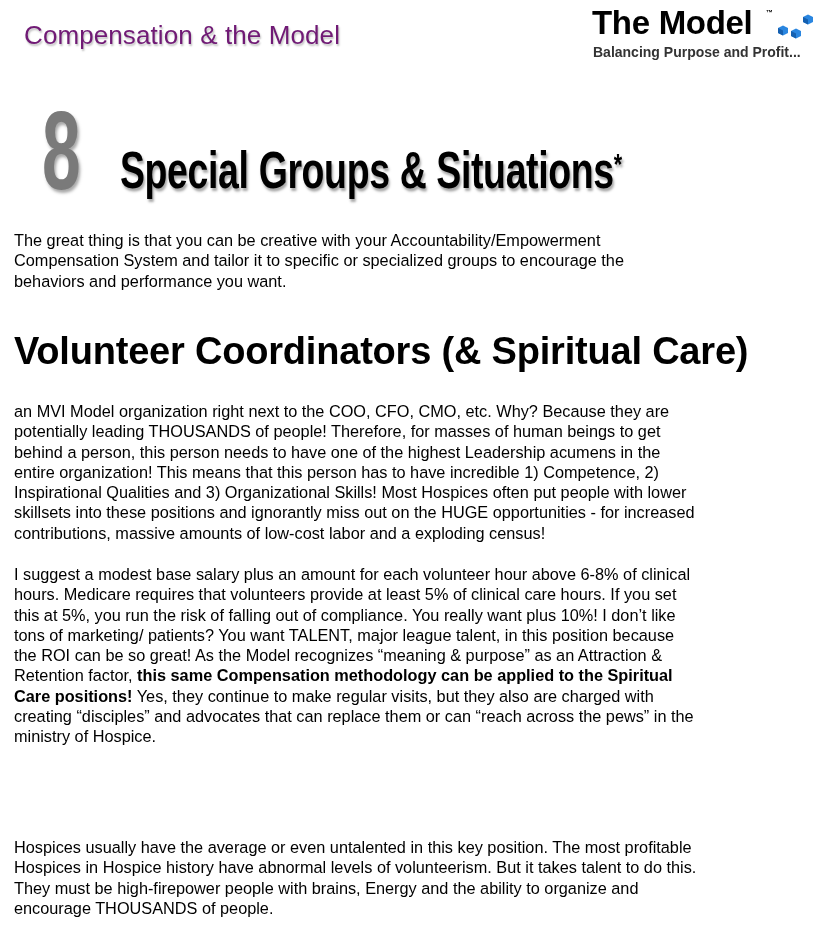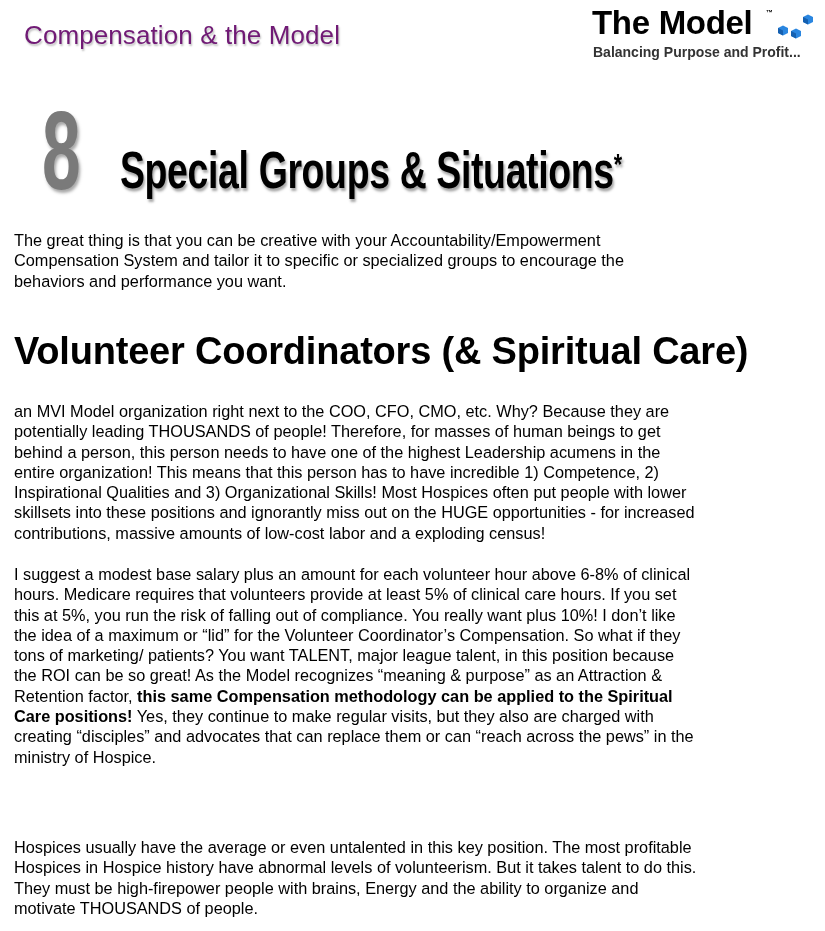--- a/index.html
+++ b/index.html
@@ -183,27 +183,26 @@
   <span class="line">entire organization! This means that this person has to have incredible 1) Competence, 2)</span>
   <span class="line">Inspirational Qualities and 3) Organizational Skills! Most Hospices often put people with lower</span>
   <span class="line">skillsets into these positions and ignorantly miss out on the HUGE opportunities - for increased</span>
   <span class="line">contributions, massive amounts of low-cost labor and a exploding census!</span>
 </div>
 
 <div class="para2 body-text">
   <span class="line">I suggest a modest base salary plus an amount for each volunteer hour above 6-8% of clinical</span>
   <span class="line">hours. Medicare requires that volunteers provide at least 5% of clinical care hours. If you set</span>
   <span class="line">this at 5%, you run the risk of falling out of compliance. You really want plus 10%! I don’t like</span>
-  <span class="line">the idea of a maximum or “lid” for the Volunteer Coordinator’s Compensation. So what if they</span>
   <span class="line">tons of marketing/ patients? You want TALENT, major league talent, in this position because</span>
   <span class="line">the ROI can be so great! As the Model recognizes “meaning &amp; purpose” as an Attraction &amp;</span>
   <span class="line"><span>Retention factor, </span><b>this same Compensation methodology can be applied to the Spiritual</b></span>
   <span class="line"><b>Care positions!</b><span> Yes, they continue to make regular visits, but they also are charged with</span></span>
   <span class="line">creating “disciples” and advocates that can replace them or can “reach across the pews” in the</span>
   <span class="line">ministry of Hospice.</span>
 </div>
 
 <div class="para3 body-text">
   <span class="line">Hospices usually have the average or even untalented in this key position. The most profitable</span>
   <span class="line">Hospices in Hospice history have abnormal levels of volunteerism. But it takes talent to do this.</span>
   <span class="line">They must be high-firepower people with brains, Energy and the ability to organize and</span>
-  <span class="line">motivate THOUSANDS of people.</span>
+  <span class="line">encourage THOUSANDS of people.</span>
 </div>
 
 </body></html>

